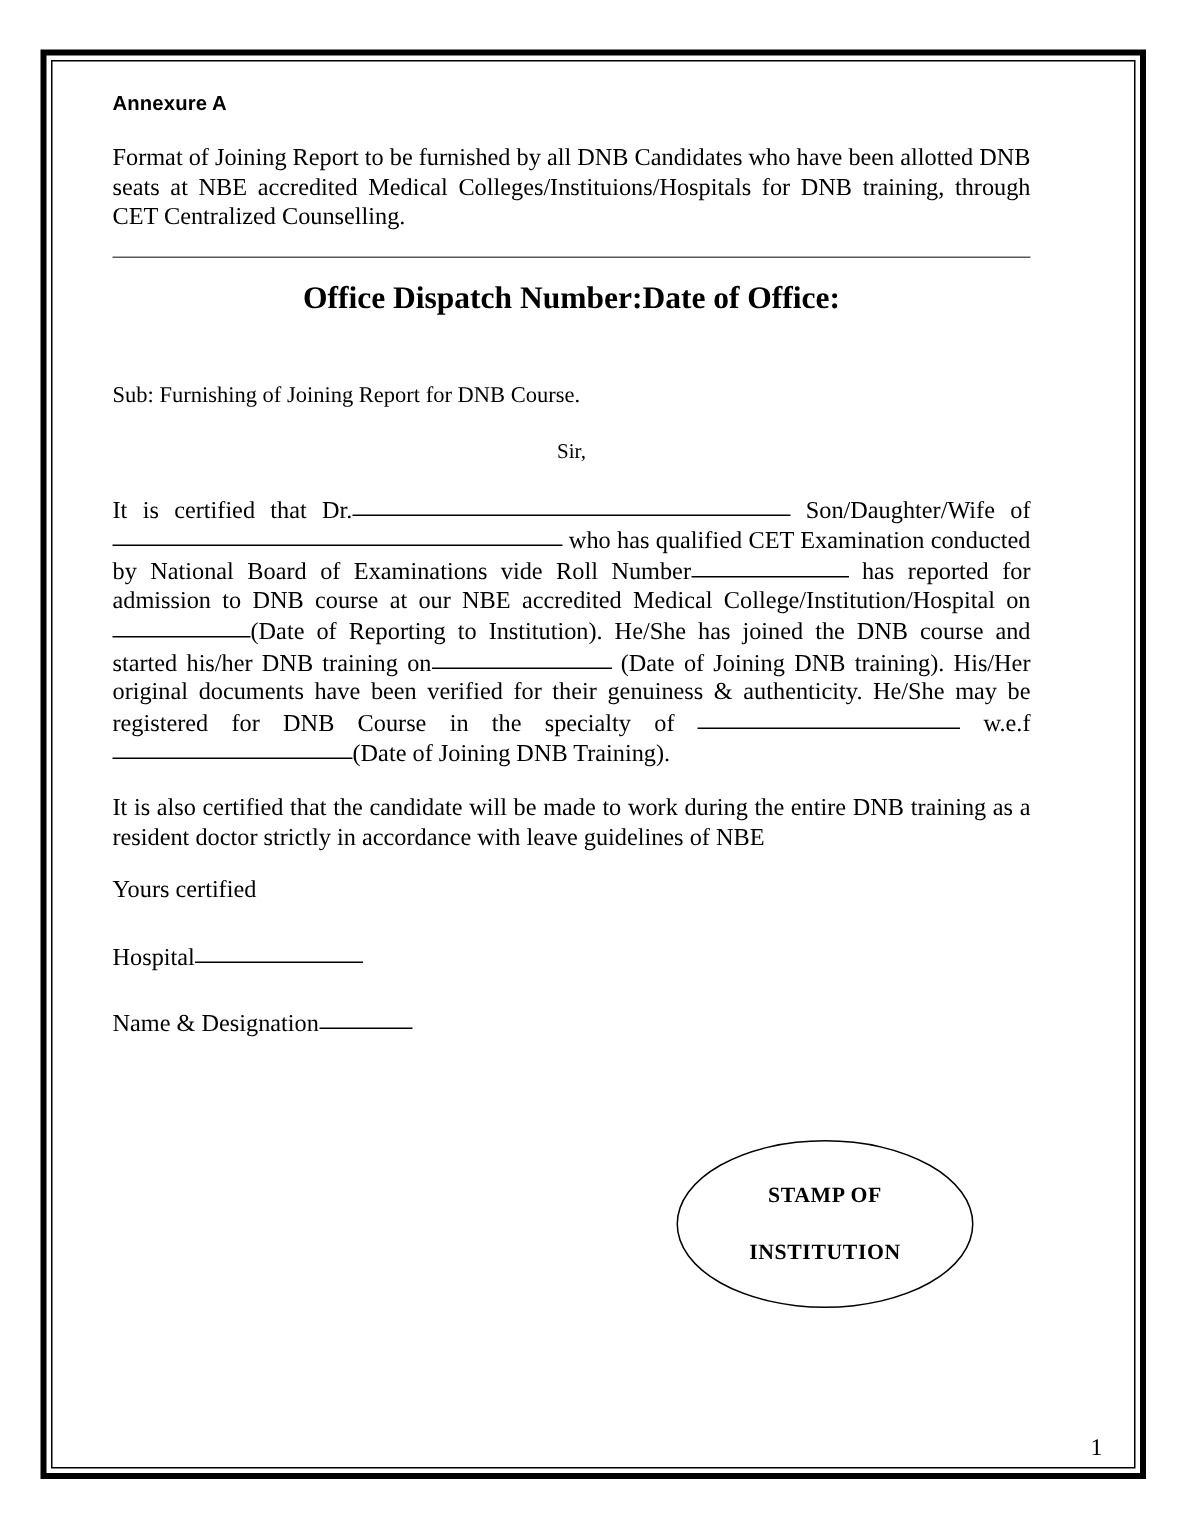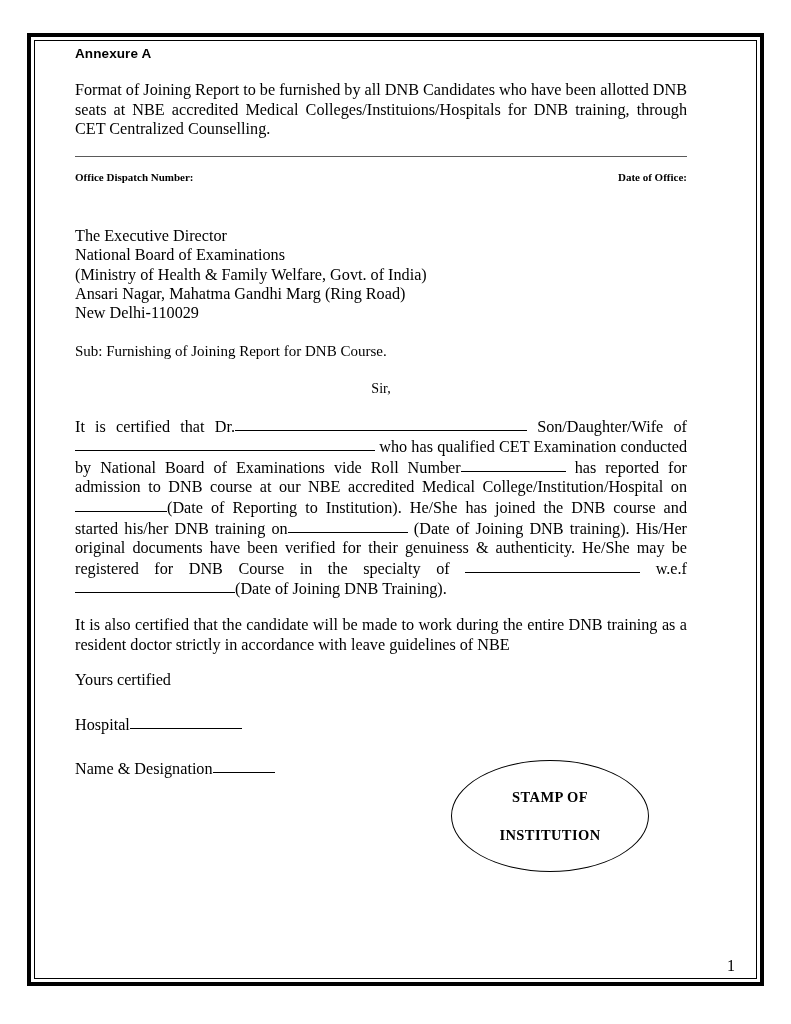--- a/index.html
+++ b/index.html
@@ -34,21 +34,21 @@
     right: 3px;
     bottom: 3px;
     border: 1px solid #000000;
     box-sizing: border-box;
   }
 
   
   #content {
     position: absolute;
     left: 75px;
-    top: 46px;
+    top: 61px;
     width: 612px;
     box-sizing: border-box;
   }
 
   .annexure-heading {
     font-family: "Liberation Sans", "DejaVu Sans", sans-serif;
     font-weight: bold;
     font-size: 13.5px;
     letter-spacing: .1px;
     margin: 0 0 20px 0;
@@ -65,24 +65,24 @@
   hr.section-rule {
     border: none;
     border-top: 1.6px solid #5a5a5a;
     margin: 3px 0 14px 0;
     width: 100%;
   }
 
   
   .dispatch-row {
     display: flex;
-    justify-content: space-between;
+    justify-content: center;
     align-items: baseline;
     font-weight: bold;
-    font-size: 11px;
+    font-size: 21px;
     margin-bottom: 44px;
   }
 
   
   .address-block {
     font-size: 16.2px;
     line-height: 19.4px;
     margin-bottom: 18px;
   }
   .address-line { display: block; }
@@ -166,27 +166,20 @@
   <p class="body-para">Format of Joining Report to be furnished by all DNB Candidates who have been allotted DNB seats at NBE accredited Medical Colleges/Instituions/Hospitals for DNB training, through CET Centralized Counselling.</p>
 
 
   <hr class="section-rule">
 
   <div class="dispatch-row">
     <span>Office Dispatch Number:</span>
     <span>Date of Office:</span>
   </div>
 
-  <div class="address-block">
-    <span class="address-line">The Executive Director</span>
-    <span class="address-line">National Board of Examinations</span>
-    <span class="address-line">(Ministry of Health &amp; Family Welfare, Govt. of India)</span>
-    <span class="address-line">Ansari Nagar, Mahatma Gandhi Marg (Ring Road)</span>
-    <span class="address-line">New Delhi-110029</span>
-  </div>
 
   <div class="subject-line">Sub: Furnishing of Joining Report for DNB Course.</div>
 
   <div class="salutation">Sir,</div>
 
   <p class="body-para">
     <span>It is certified that Dr.</span><span class="blank b-name"></span><span> Son/Daughter/Wife of </span><span class="blank b-parent"></span><span> who has qualified CET Examination conducted by National Board of Examinations vide Roll Number</span><span class="blank b-roll"></span><span> has reported for admission to DNB course at our NBE accredited Medical College/Institution/Hospital on </span><span class="blank b-reporting"></span><span>(Date of Reporting to Institution). He/She has joined the DNB course and started his/her DNB training on</span><span class="blank b-joining"></span><span> (Date of Joining DNB training). His/Her original documents have been verified for their genuiness &amp; authenticity. He/She may be registered for DNB Course in the specialty of </span><span class="blank b-specialty"></span><span> w.e.f </span><span class="blank b-wef"></span><span>(Date of Joining DNB Training).</span>
   </p>
 
   <p class="body-para">It is also certified that the candidate will be made to work during the entire DNB training as a resident doctor strictly in accordance with leave guidelines of NBE</p>

